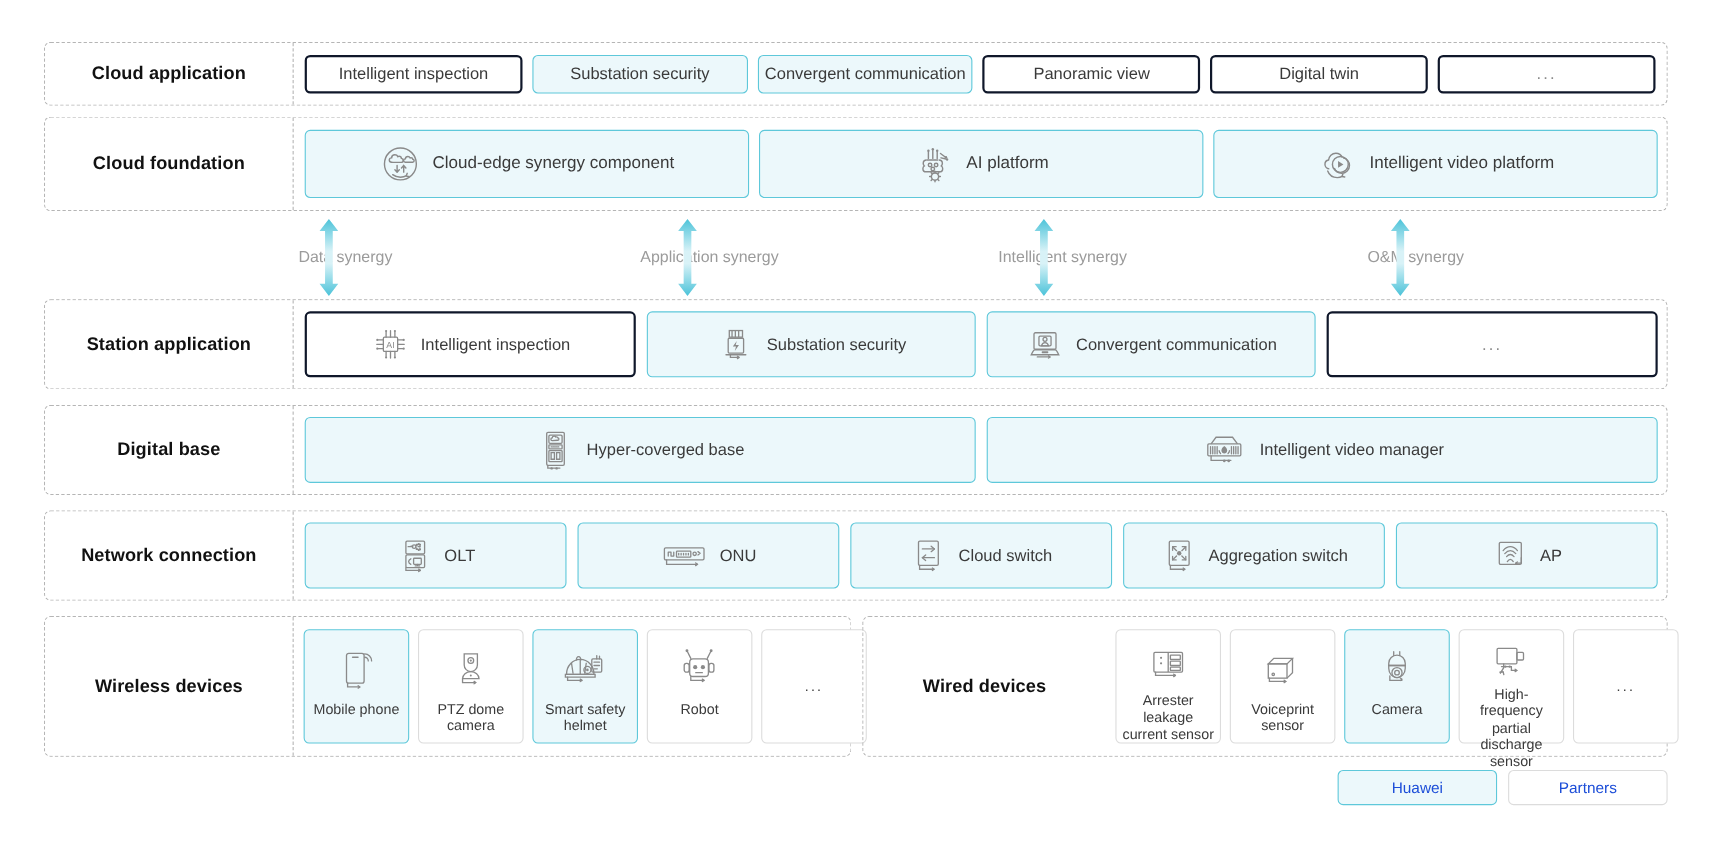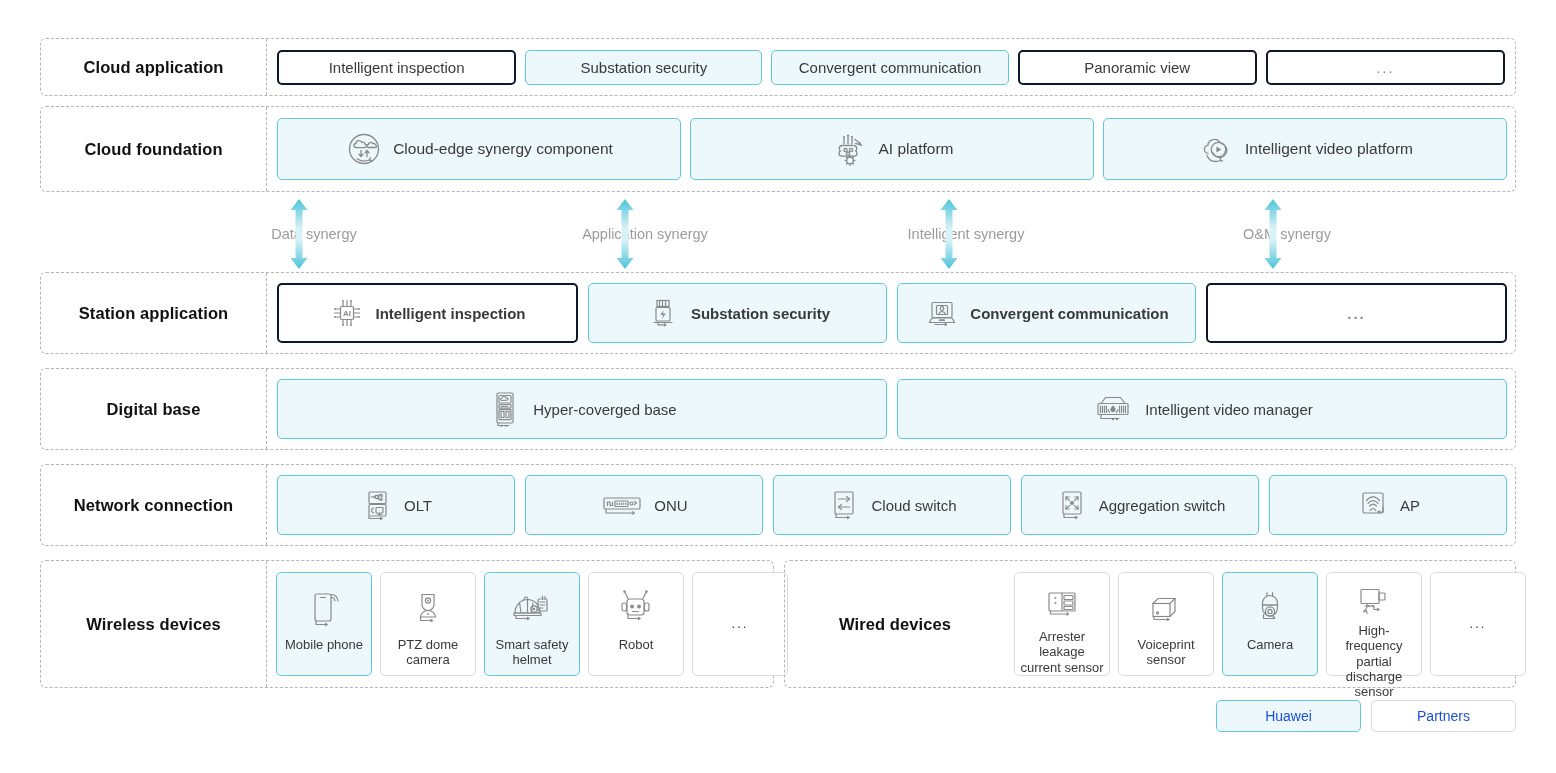--- a/index.html
+++ b/index.html
@@ -89,21 +89,21 @@
     display:flex;align-items:center;justify-content:center;
     flex-direction:row;
   }
   .syn-label{
     font-size:14.5px;color:#9b9b9b;white-space:nowrap;
   }
   .syn-arrow{width:26px;height:72px;flex:0 0 26px;}
 
   
   #band-station-app{left:40px;top:272px;width:1476px;height:82px;}
-  #band-station-app .band-body{gap:10px;font-weight:bold;}
+  #band-station-app .band-body{gap:10px;}
   #band-station-app .card{height:60px;flex:1 1 0;}
 
   
   #band-digital-base{left:40px;top:368px;width:1476px;height:82px;}
   #band-digital-base .band-body{gap:10px;}
   #band-digital-base .card{height:60px;flex:1 1 0;}
 
   
   #band-network{left:40px;top:464px;width:1476px;height:82px;}
   #band-network .band-body{gap:10px;}
@@ -160,20 +160,23 @@
           <span>Intelligent inspection</span>
         </div>
       <div class="card hl">
           <span>Substation security</span>
         </div>
       <div class="card hl">
           <span>Convergent communication</span>
         </div>
       <div class="card">
           <span>Panoramic view</span>
+        </div>
+      <div class="card">
+          <span>Digital twin</span>
         </div>
       <div class="card">
           <span class="dots">...</span>
         </div>
     </div>
   </div>
 
   <div class="band" id="band-cloud-foundation">
     <div class="band-label">Cloud foundation</div>
     <div class="band-body">

